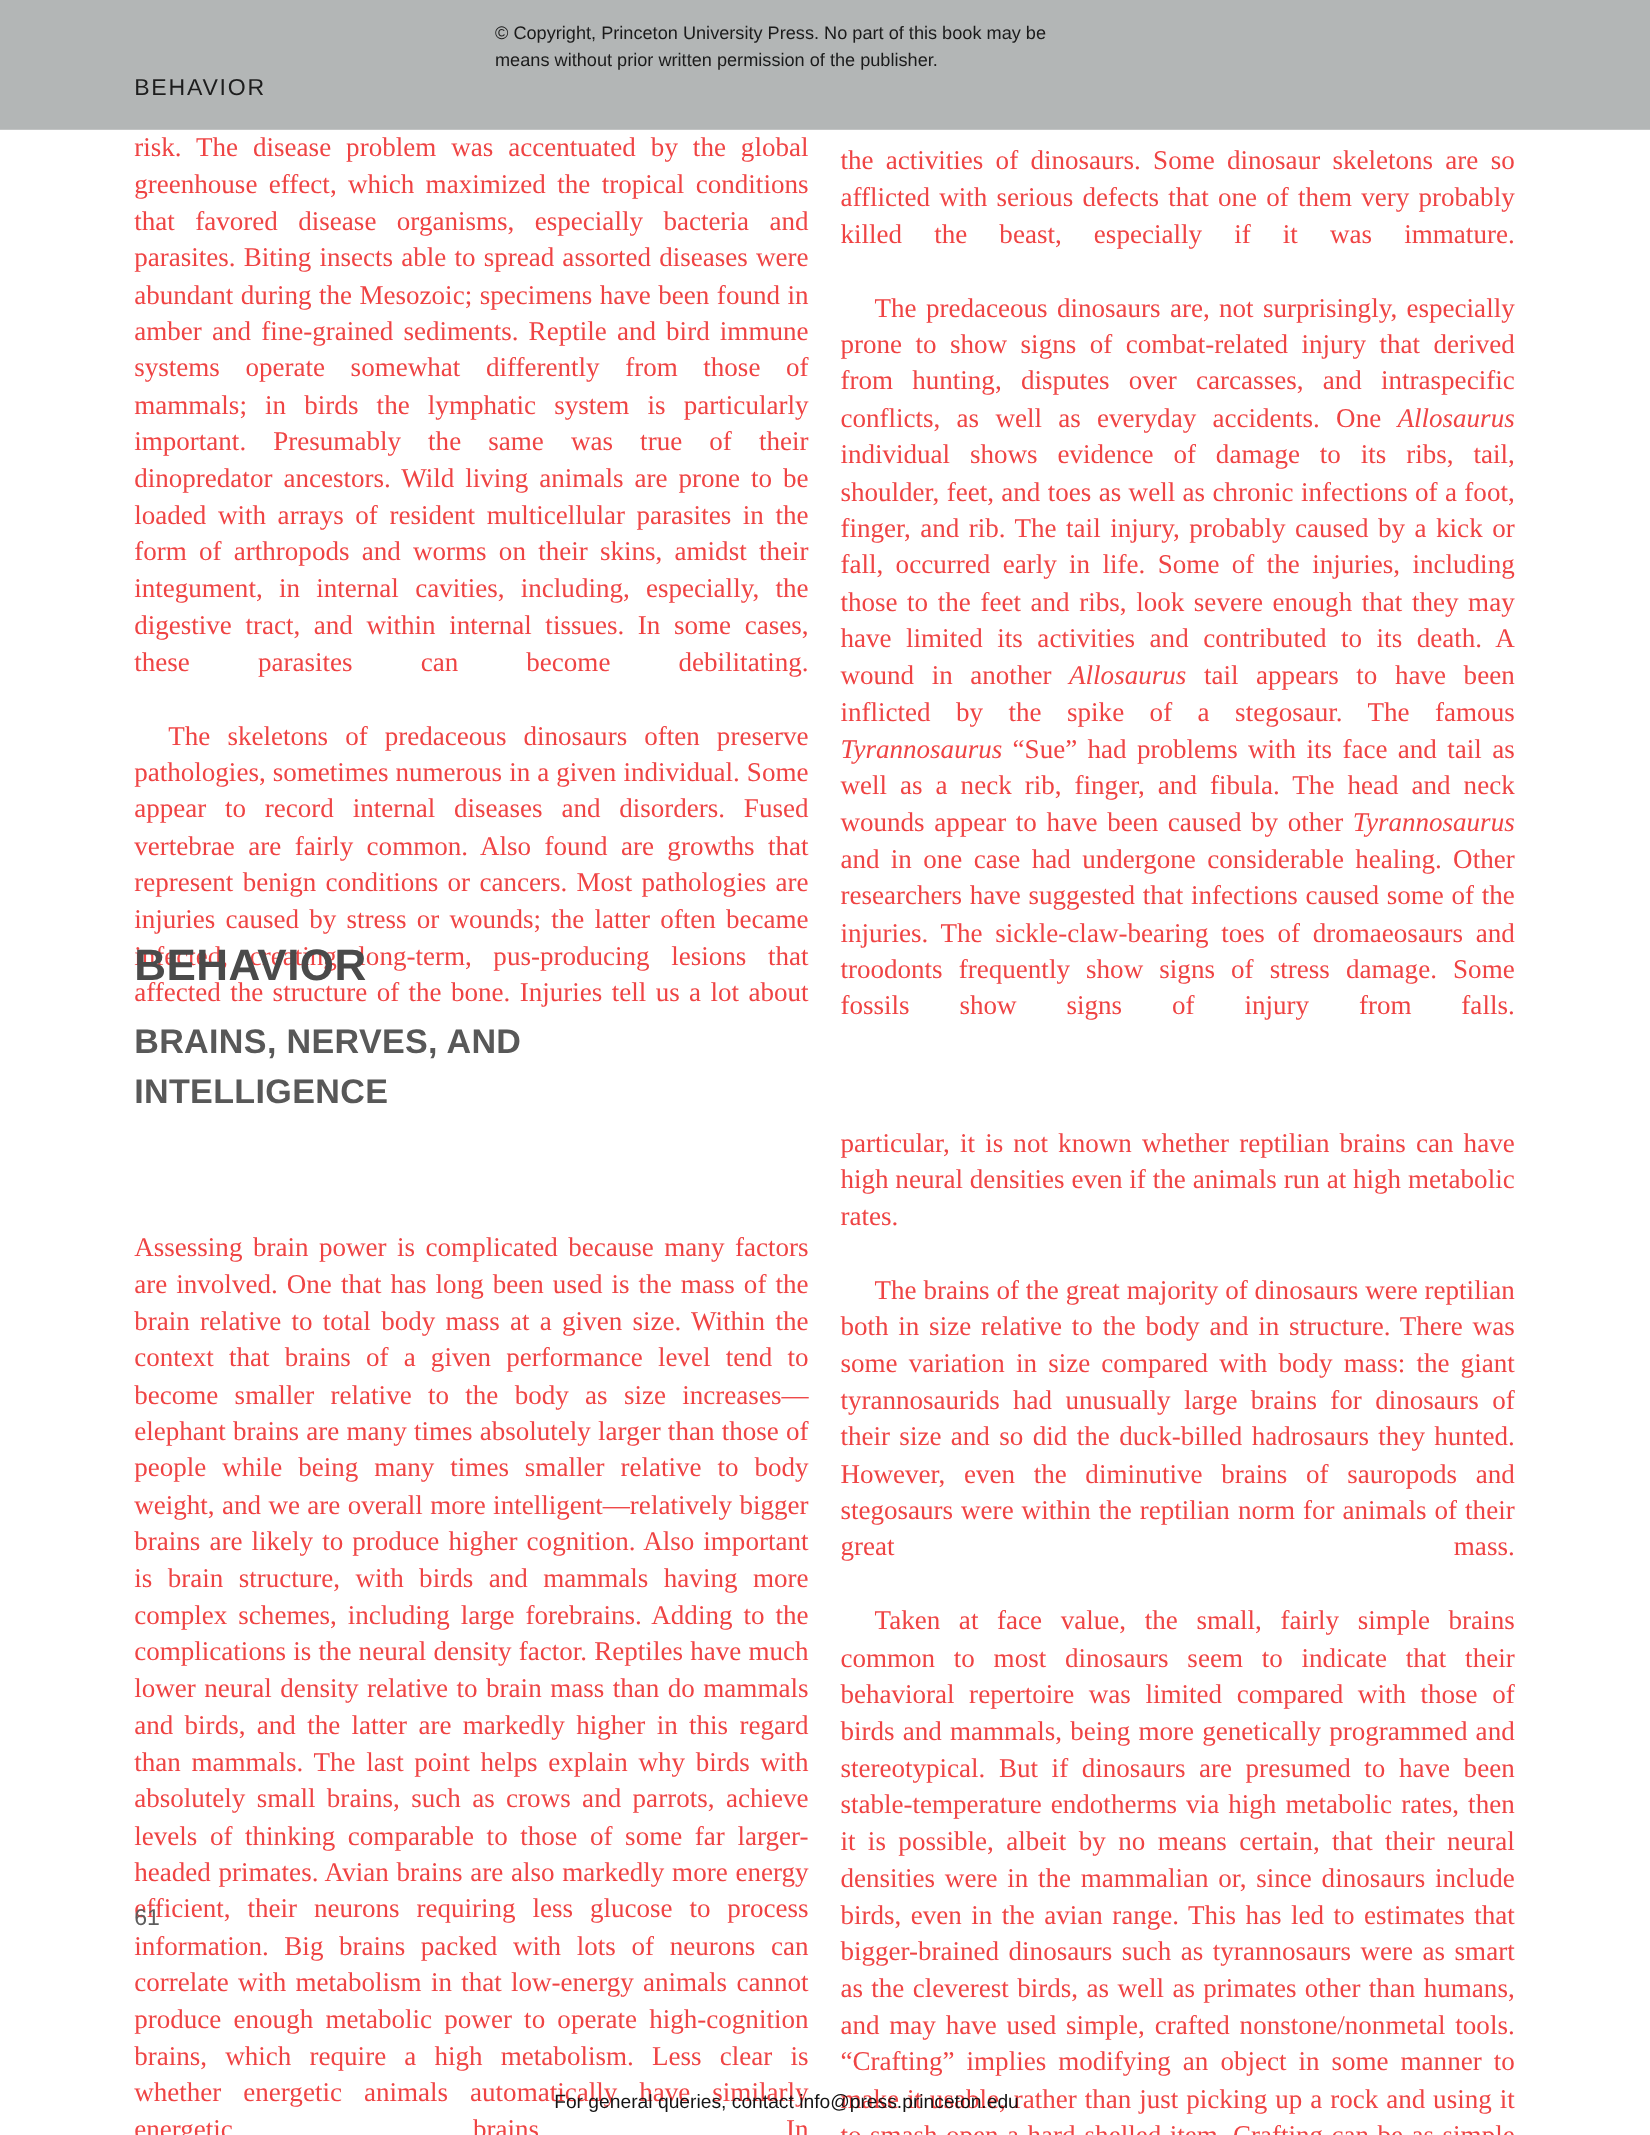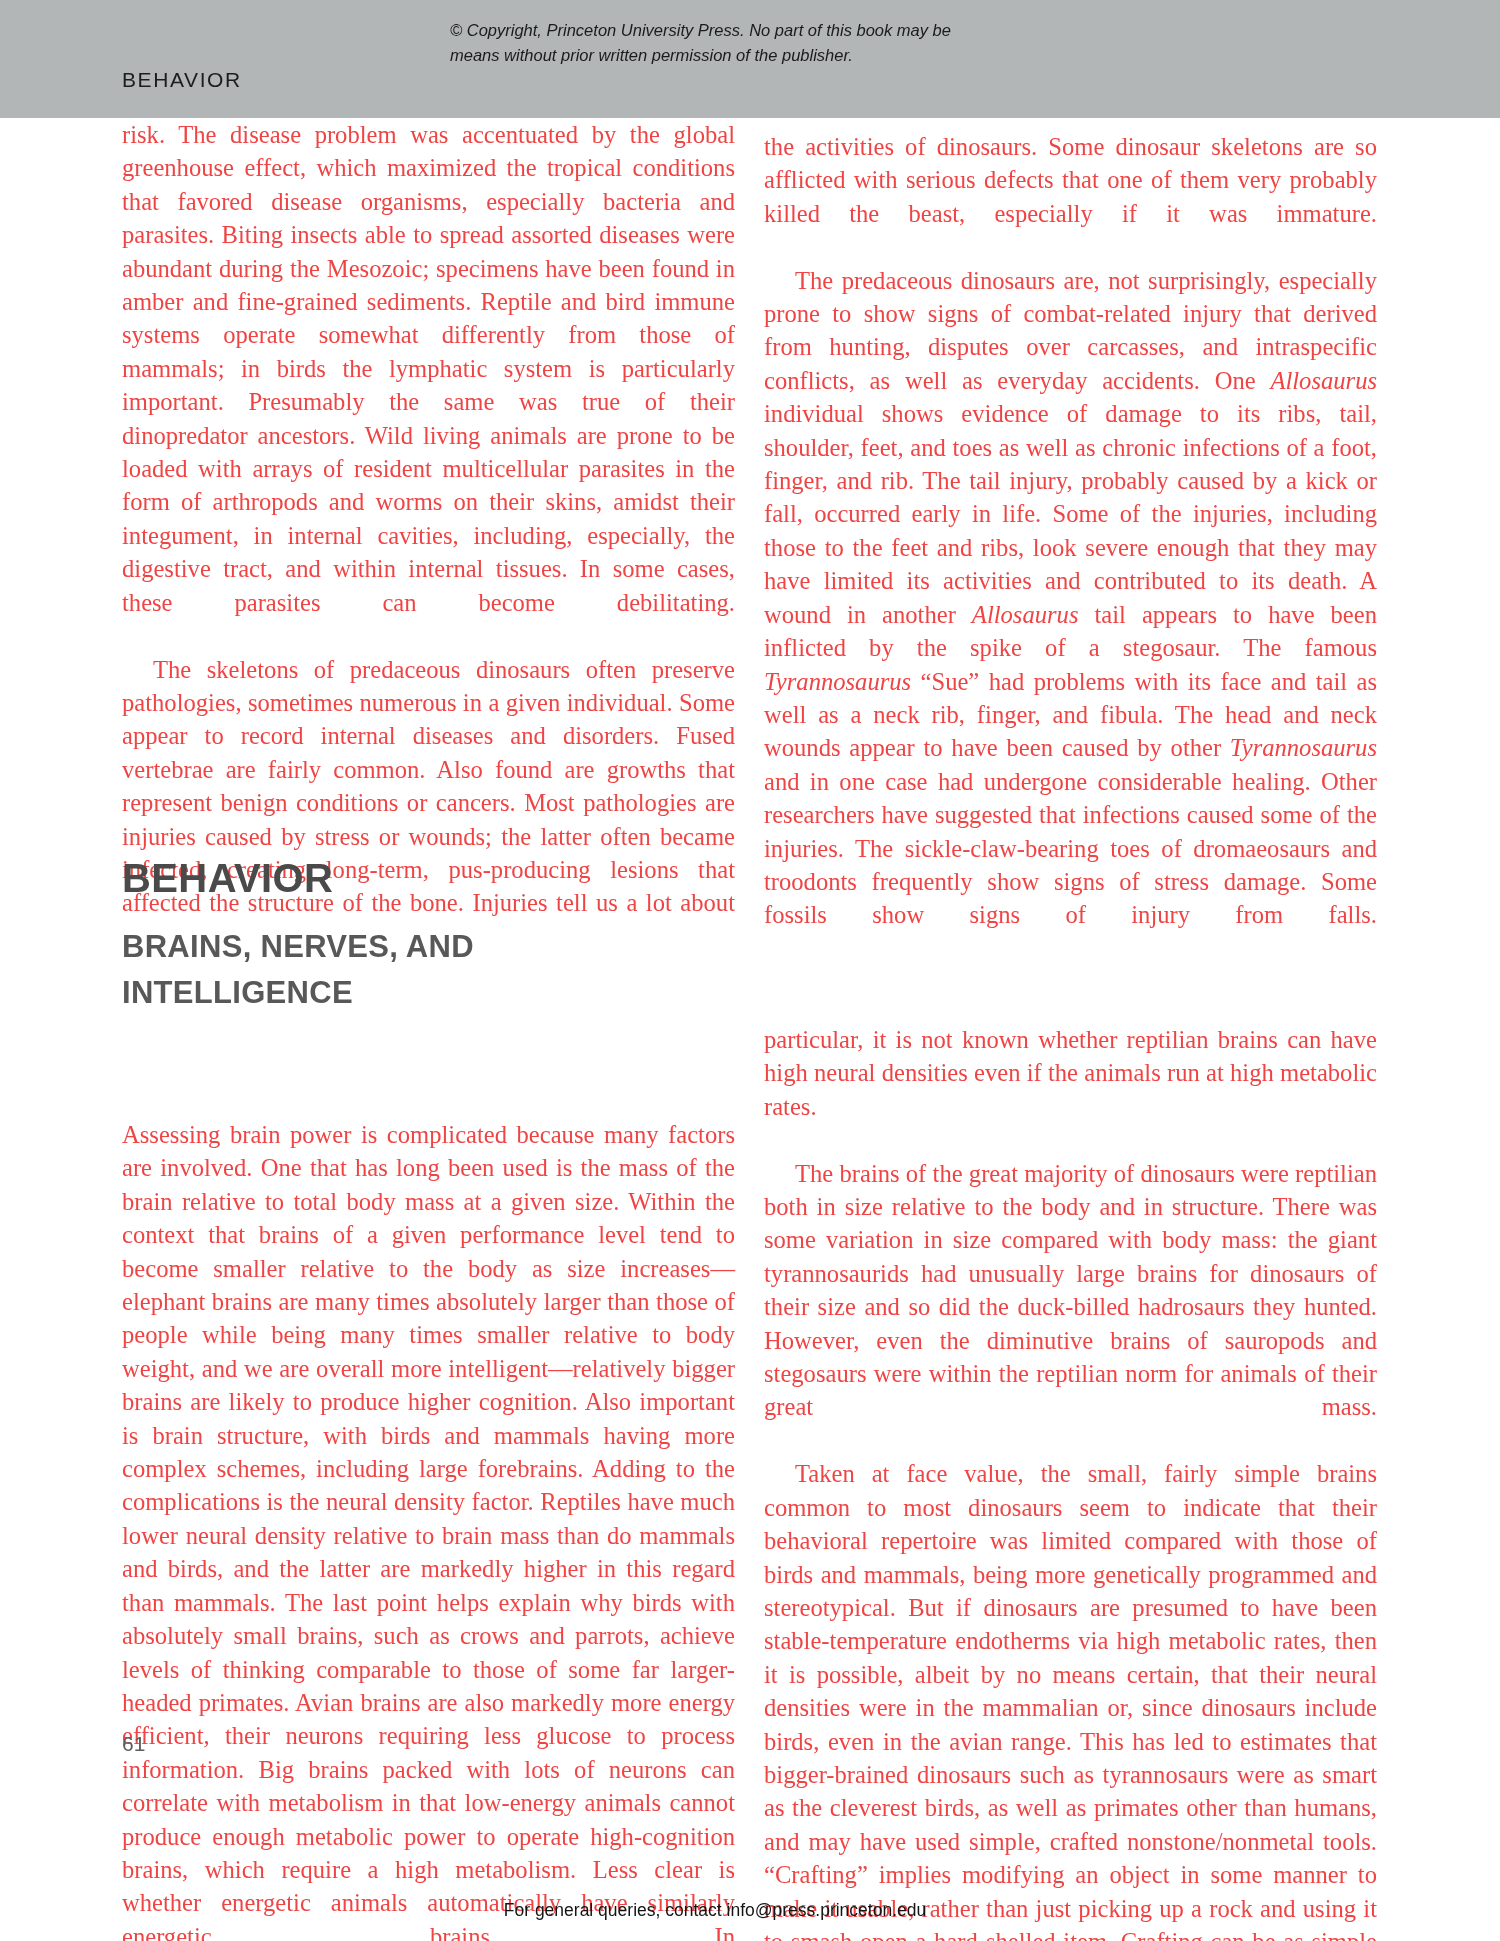--- a/index.html
+++ b/index.html
@@ -38,21 +38,21 @@
   .header-copyright {
     position: absolute;
     left: 450px;
     top: 18px;
     width: 620px;
     font-family: "Liberation Sans", "DejaVu Sans", sans-serif;
     font-size: 16.5px;
     line-height: 25px;
     color: #1b1b1b;
   }
-  .header-copyright div { white-space: nowrap; font-style: italic; }
+  .header-copyright div { white-space: nowrap; }
 
   
   .page {
     position: absolute;
     top: 118px;
     left: 0;
     width: 1500px;
   }
 
   .columns {

